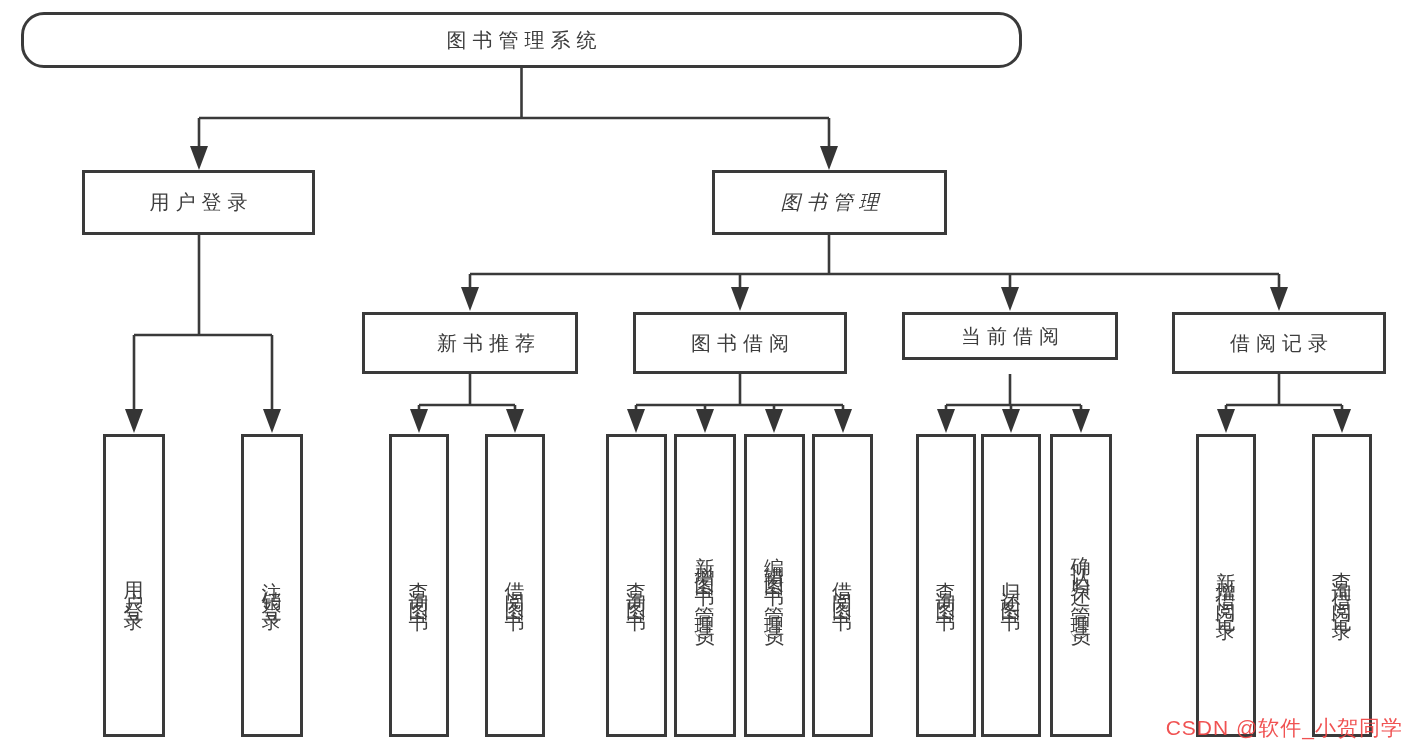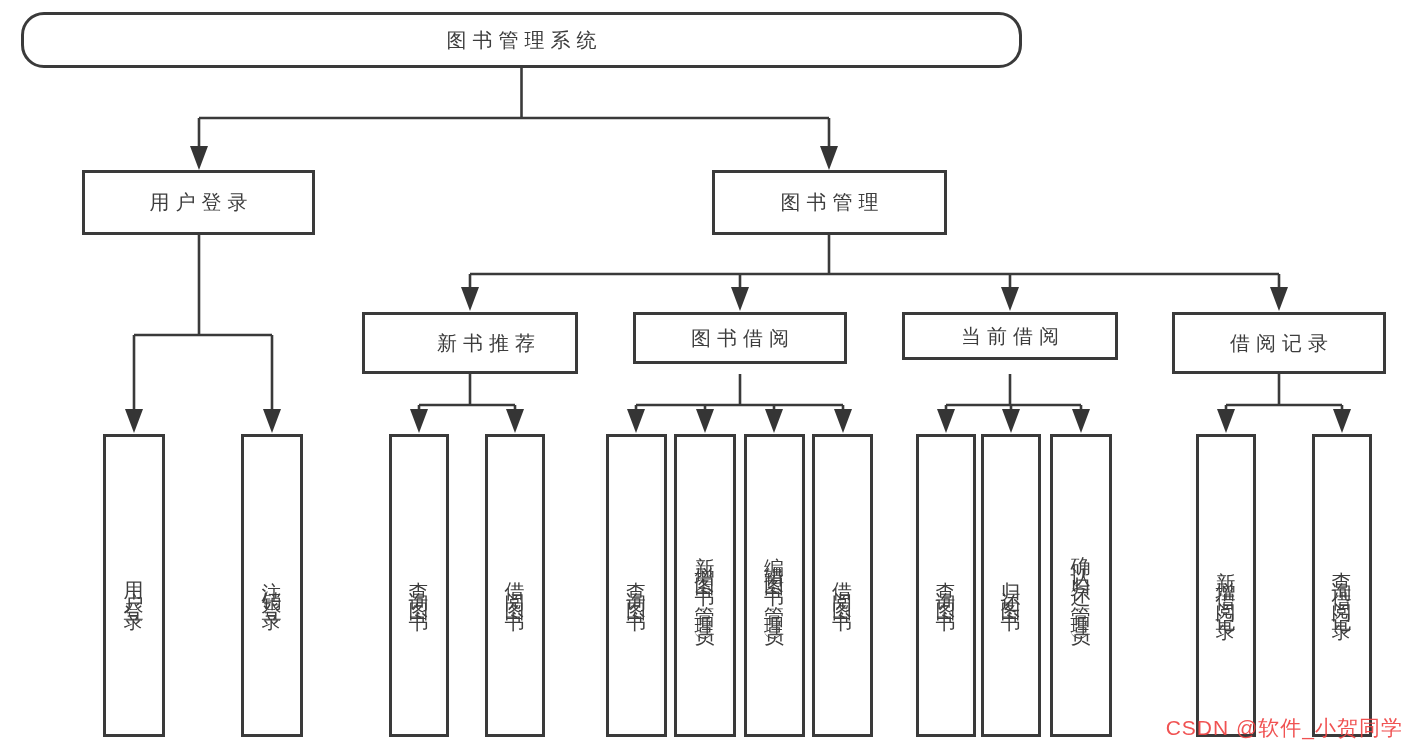--- a/index.html
+++ b/index.html
@@ -108,24 +108,24 @@
     <path d="M1226 405 H1342"></path>
     <path d="M1226 405 V412"></path>
       <path class="arrow" d="M1217 409 L1235 409 L1226 433 Z"></path>
     <path d="M1342 405 V412"></path>
       <path class="arrow" d="M1333 409 L1351 409 L1342 433 Z"></path>
   </svg>
 
   <div class="node hnode" style="left:21px;top:12px;width:1001px;height:56px;border-radius:23px;">图书管理系统</div>
 
   <div class="node hnode" style="left:82px;top:170px;width:233px;height:65px;">用户登录</div>
-  <div class="node hnode" style="left:712px;top:170px;width:235px;height:65px;">图书管理</div>
+  <div class="node hnode" style="left:712px;top:170px;width:235px;height:65px;font-style:italic;">图书管理</div>
 
   <div class="node hnode" style="left:362px;top:312px;width:216px;height:62px;padding-left:32px;">新书推荐</div>
-  <div class="node hnode" style="left:633px;top:312px;width:214px;height:52px;">图书借阅</div>
+  <div class="node hnode" style="left:633px;top:312px;width:214px;height:62px;">图书借阅</div>
   <div class="node hnode" style="left:902px;top:312px;width:216px;height:48px;">当前借阅</div>
   <div class="node hnode" style="left:1172px;top:312px;width:214px;height:62px;">借阅记录</div>
 
   <div class="node vnode" style="left:103px;top:434px;width:62px;height:303px;">
     <span>用户登录</span>
     </div>
   <div class="node vnode" style="left:241px;top:434px;width:62px;height:303px;">
     <span>注销登录</span>
     </div>
 

